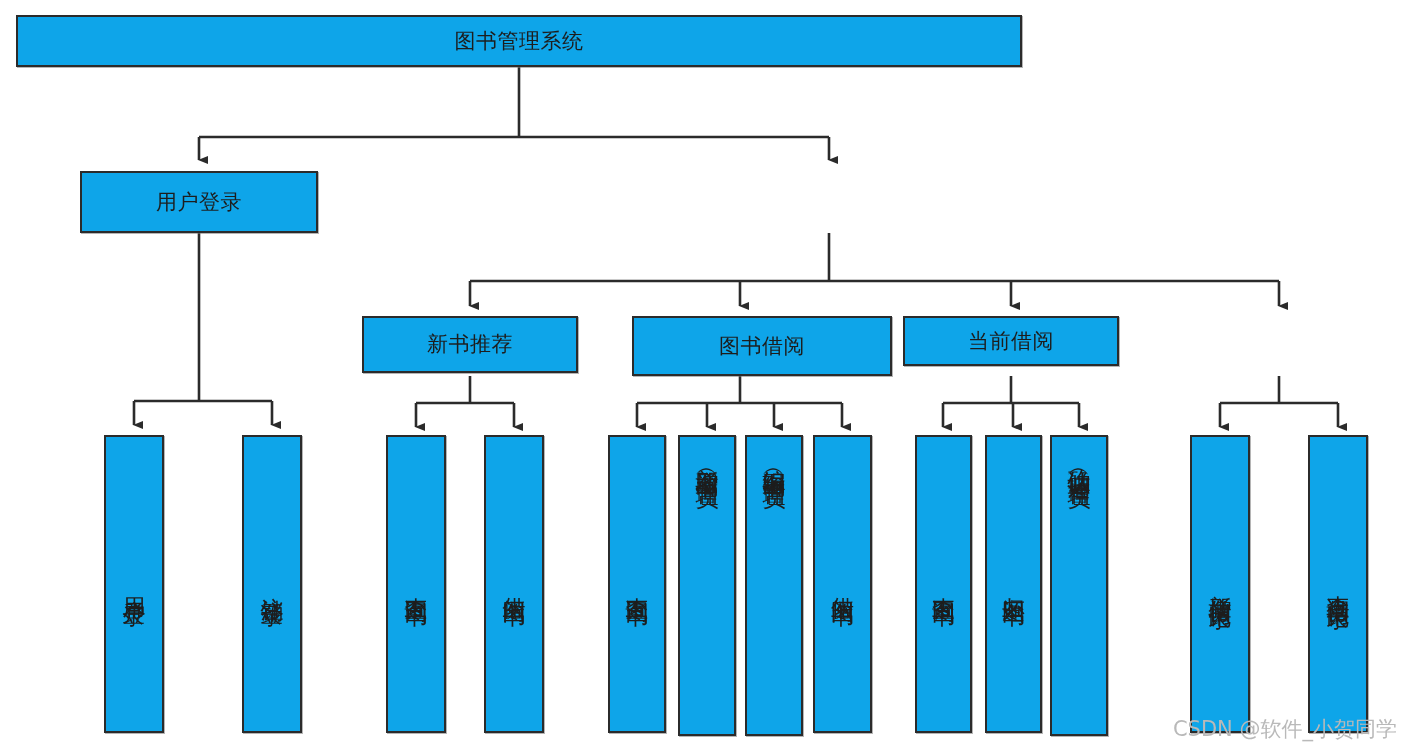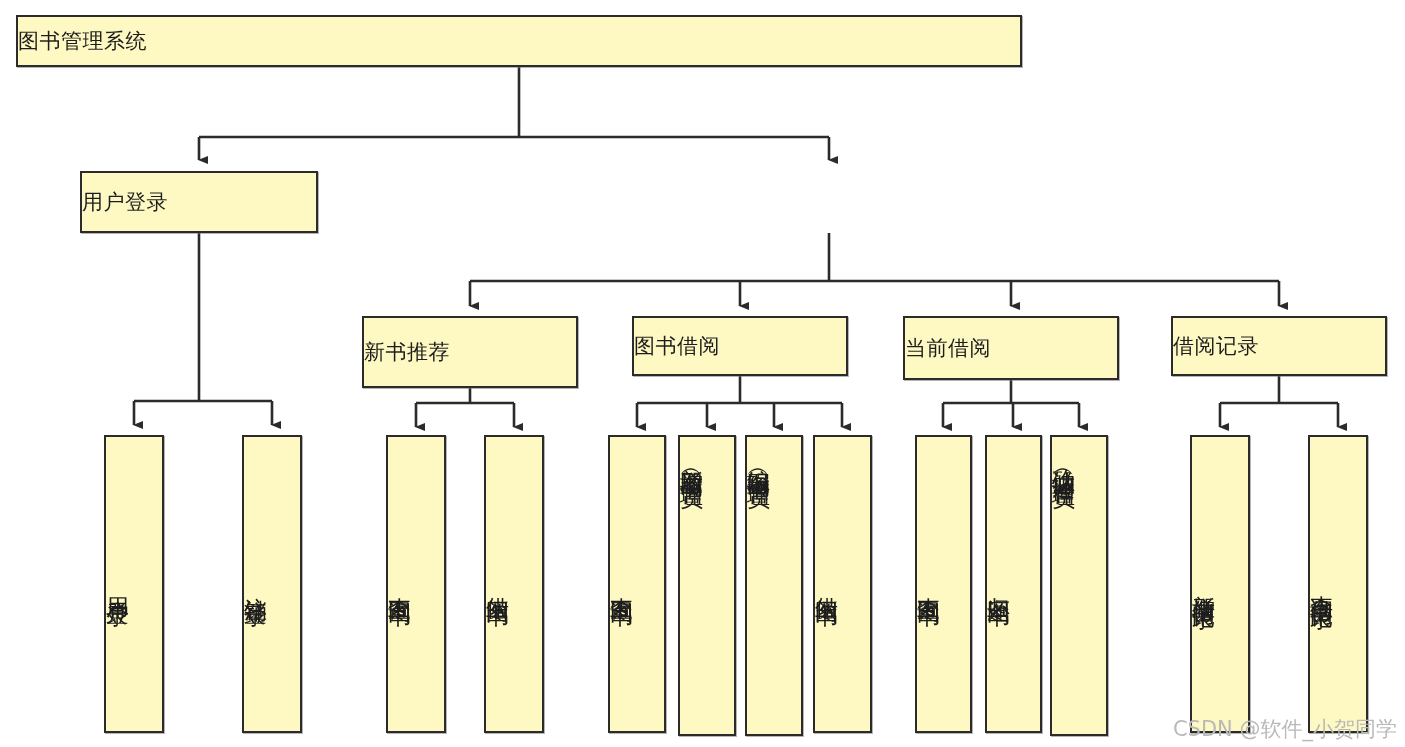--- a/index.html
+++ b/index.html
@@ -21,24 +21,25 @@
     position: absolute;
     left: 0;
     top: 0;
     width: 1405px;
     height: 747px;
     pointer-events: none;
   }
   .node {
     position: absolute;
     box-sizing: border-box;
-    background: #fef9c3;
+    background: #0ea5e9;
     border: 2px solid #2b2b2b;
     display: flex;
     align-items: center;
+    justify-content: center;
     box-shadow: 1px 1px 0 rgba(120,120,120,0.55);
   }
   .node-label {
     color: #1d1d1d;
     line-height: 1.18;
     text-align: center;
     letter-spacing: 0.5px;
   }
   .node.horizontal .node-label {
     font-size: 21px;
@@ -127,31 +128,28 @@
   </svg>
 
   <div class="node horizontal" style="left: 16px; top: 15px; width: 1006px; height: 52px;">
     <span class="node-label">图书管理系统</span>
   </div>
 
   <div class="node horizontal" style="left: 80px; top: 171px; width: 238px; height: 62px;">
     <span class="node-label">用户登录</span>
   </div>
 
-  <div class="node horizontal" style="left: 362px; top: 316px; width: 216px; height: 72px;">
+  <div class="node horizontal" style="left: 362px; top: 316px; width: 216px; height: 57px;">
     <span class="node-label">新书推荐</span>
   </div>
-  <div class="node horizontal" style="left: 632px; top: 316px; width: 216px; height: 60px;">
+  <div class="node horizontal" style="left: 632px; top: 316px; width: 260px; height: 60px;">
     <span class="node-label">图书借阅</span>
   </div>
-  <div class="node horizontal" style="left: 903px; top: 316px; width: 216px; height: 64px;">
+  <div class="node horizontal" style="left: 903px; top: 316px; width: 216px; height: 50px;">
     <span class="node-label">当前借阅</span>
-  </div>
-  <div class="node horizontal" style="left: 1171px; top: 316px; width: 216px; height: 60px;">
-    <span class="node-label">借阅记录</span>
   </div>
 
   <div class="node vertical centered" style="left: 104px; top: 435px; width: 60px; height: 298px;">
     <span class="node-label">用户登录</span>
   </div>
   <div class="node vertical centered" style="left: 242px; top: 435px; width: 60px; height: 298px;">
     <span class="node-label">注销登录</span>
   </div>
   <div class="node vertical centered" style="left: 386px; top: 435px; width: 60px; height: 298px;">
     <span class="node-label">查询图书</span>

